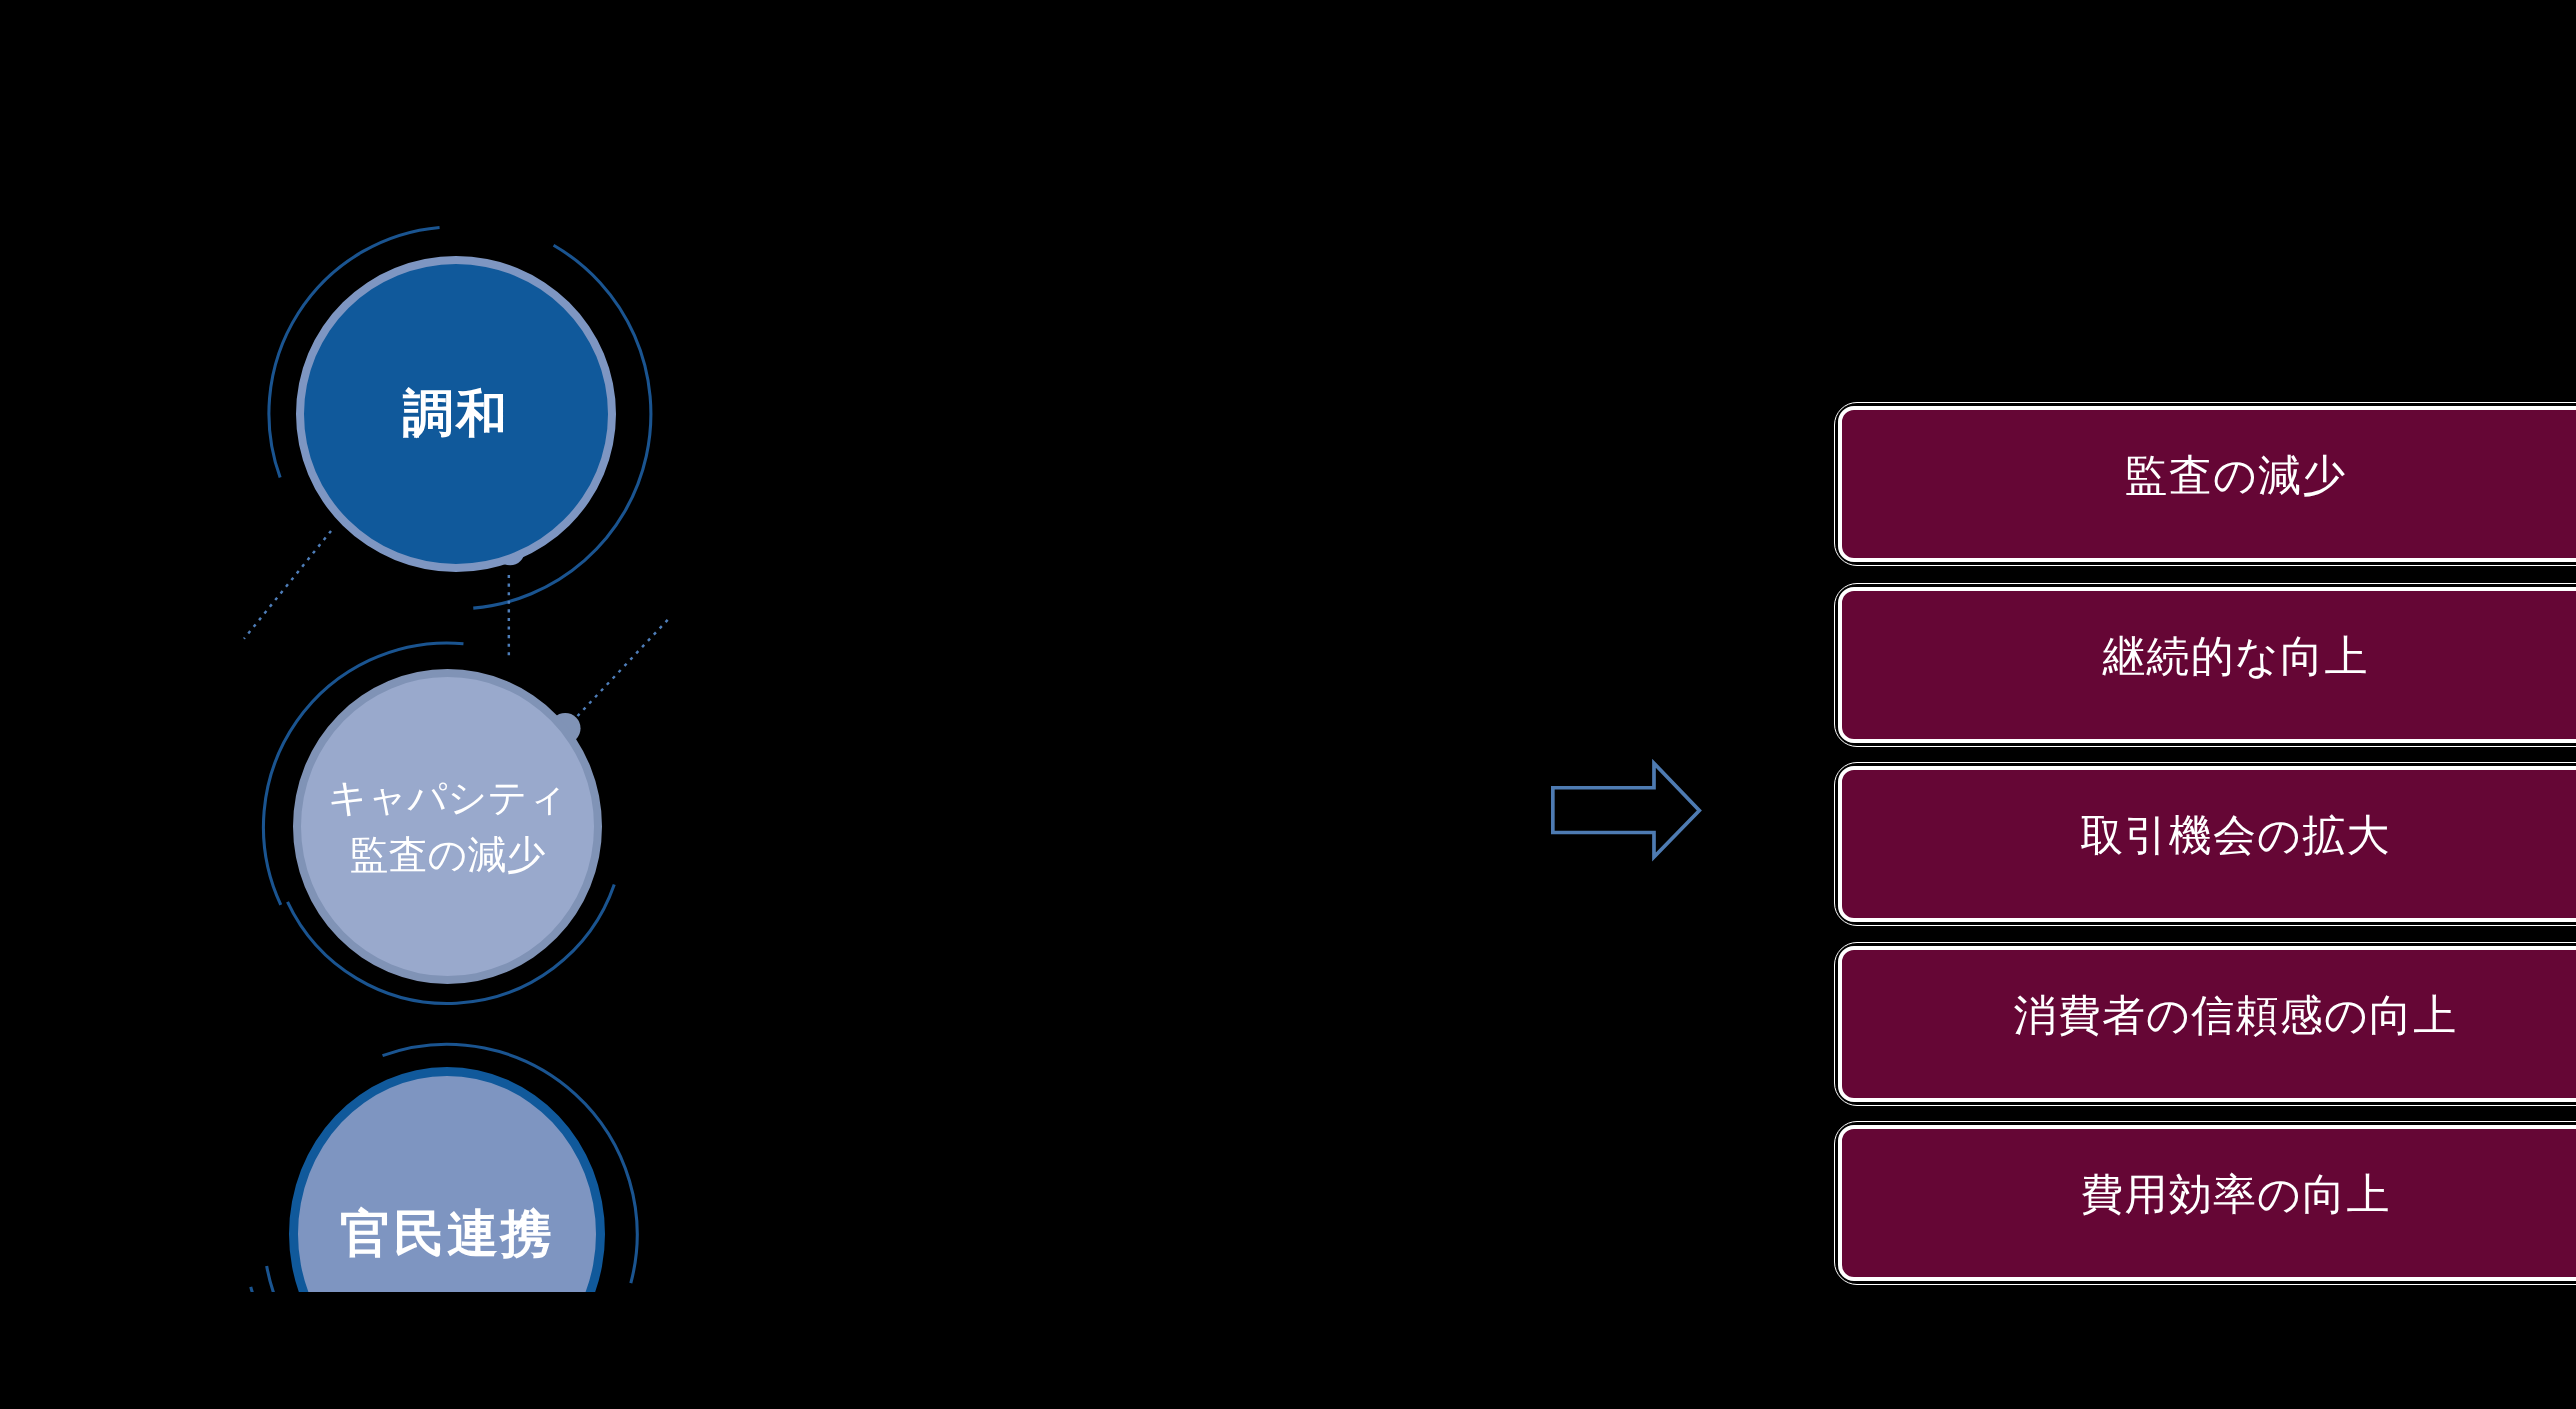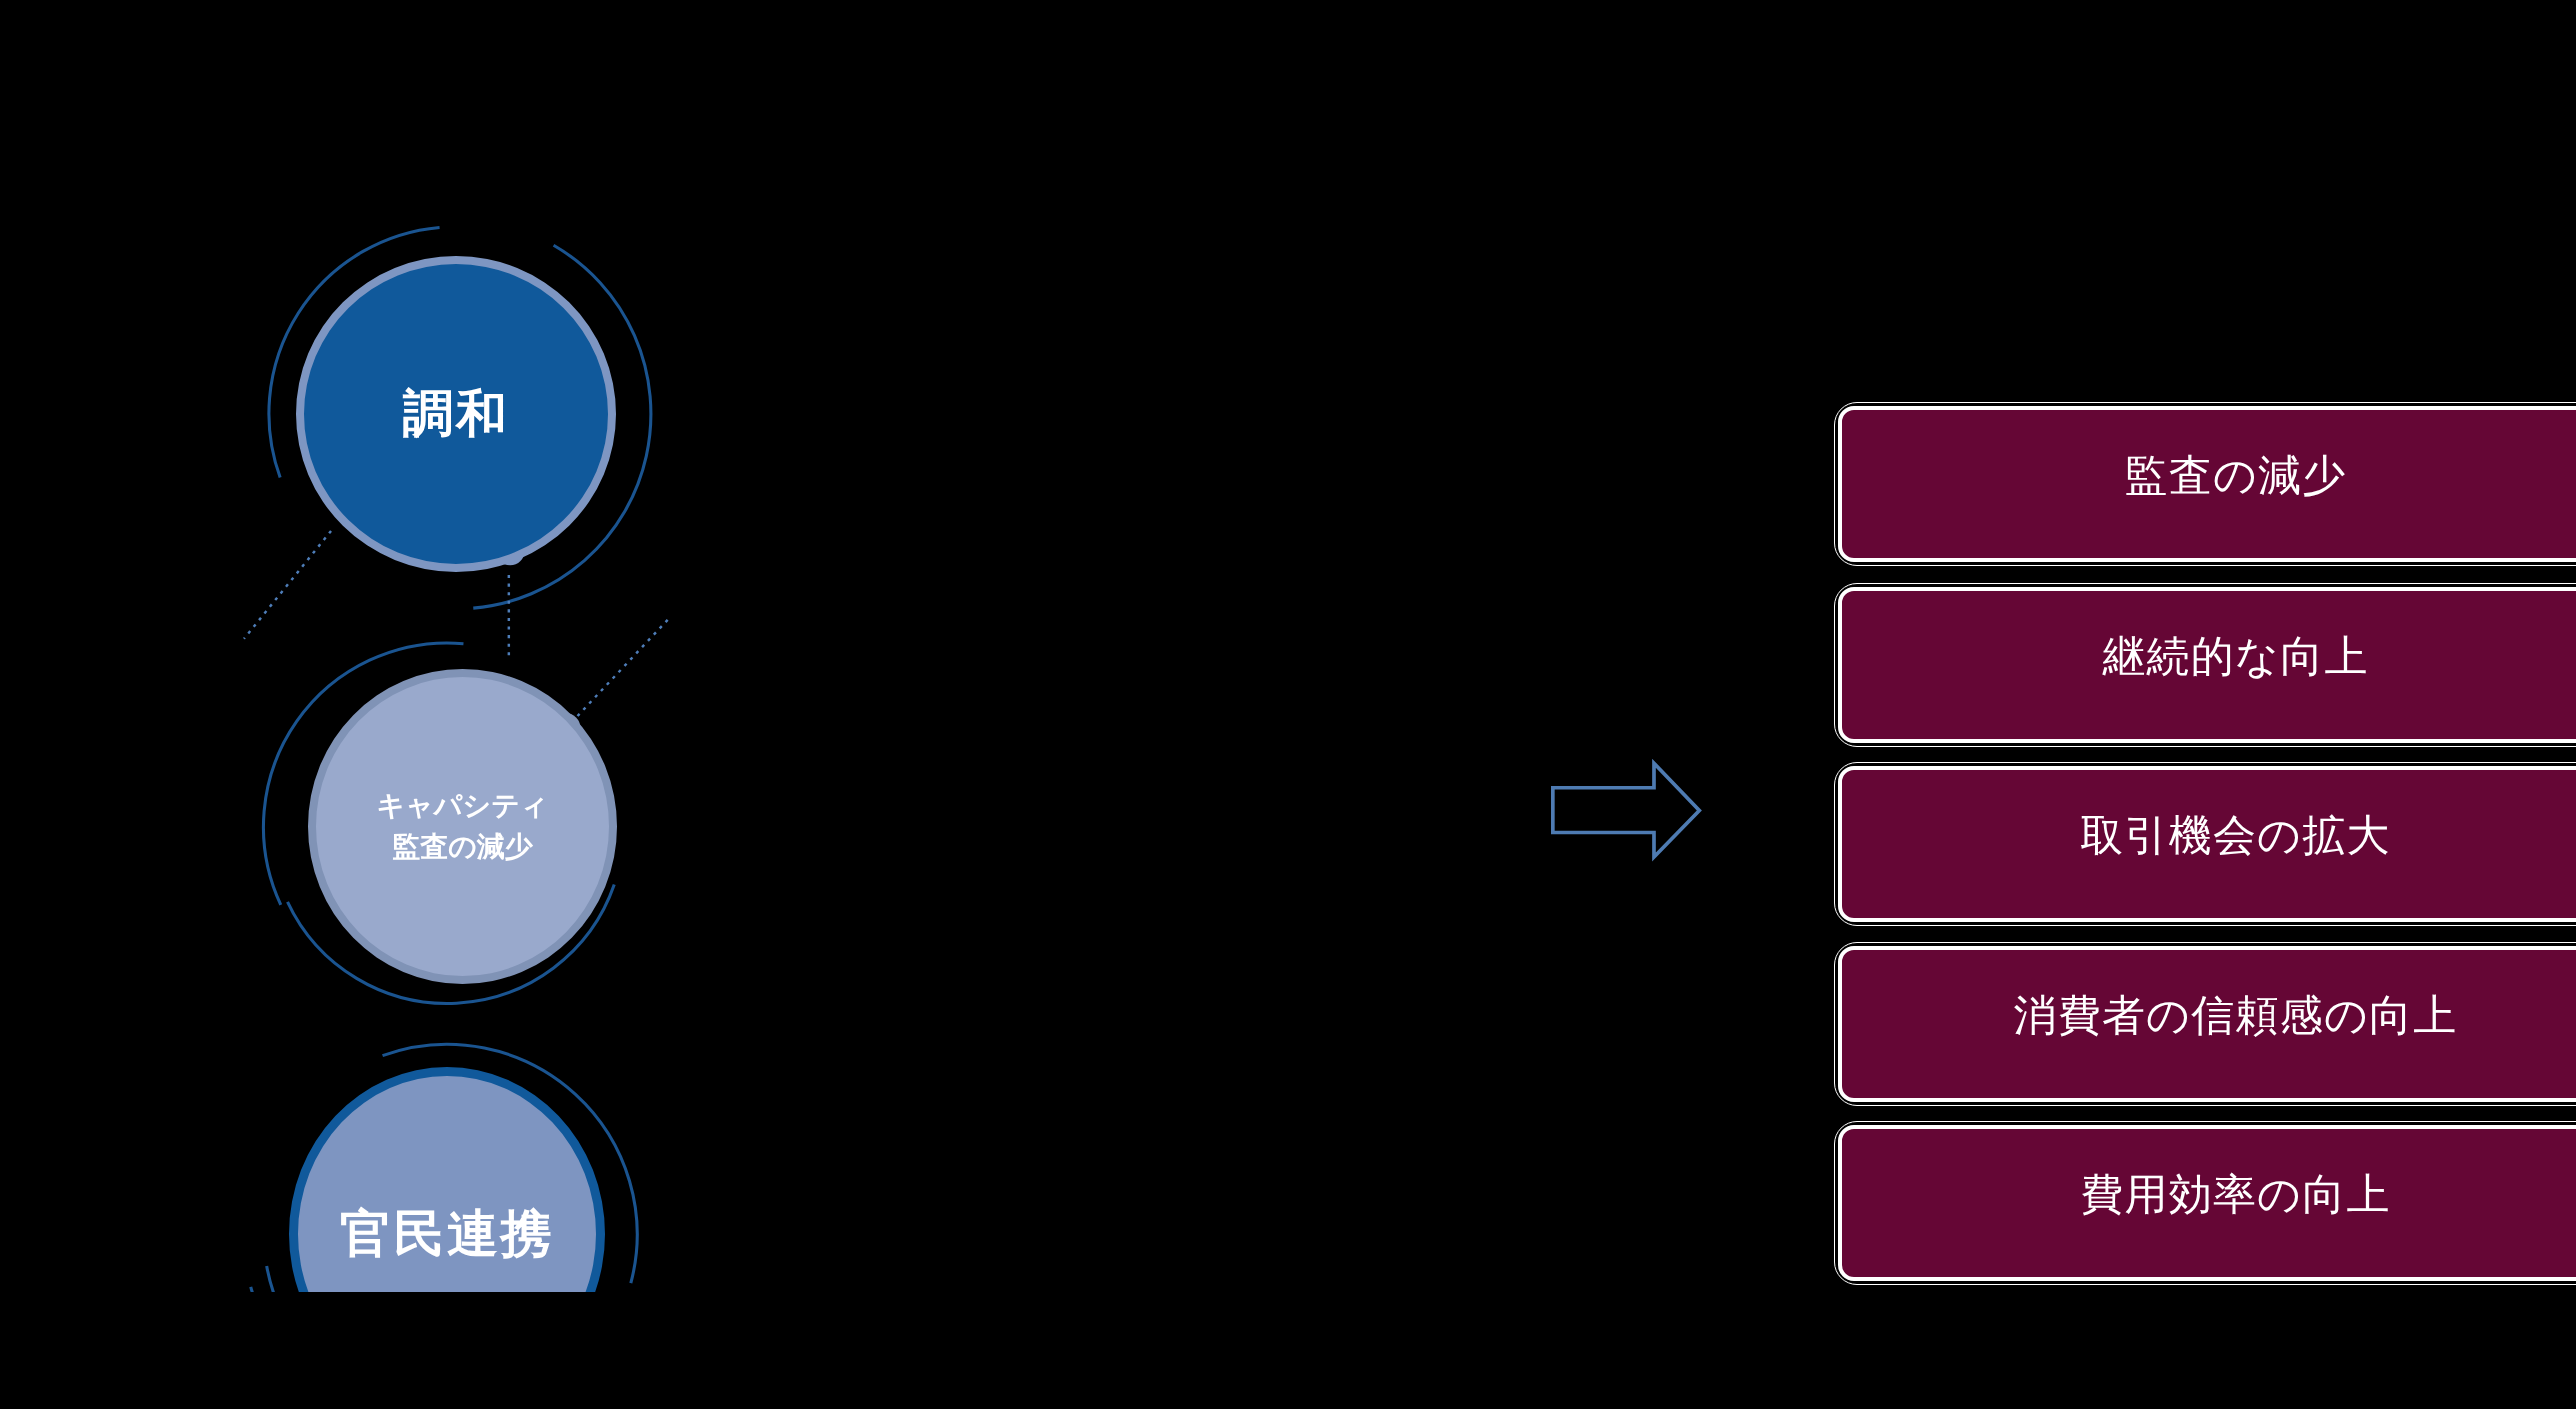--- a/index.html
+++ b/index.html
@@ -38,26 +38,26 @@
   .circle-1 {
     left: 296px; top: 256px;
     width: 320px; height: 316px;
     background: var(--circle1-fill, #10599B);
     border: 8.6px solid var(--circle1-ring, #7E96C2);
     font-size: 51px;
     font-weight: bold;
     letter-spacing: 2.5px;
   }
   .circle-2 {
-    left: 308px; top: 669px;
+    left: 293px; top: 669px;
     width: 309px; height: 315px;
     background: var(--circle2-fill, #99A9CC);
     border: 8px solid var(--circle2-ring, #8093B6);
-    font-size: 28px;
-    font-weight: bold;
+    font-size: 39px;
+    font-weight: normal;
     line-height: 1.45;
   }
   .circle-3 {
     left: 289px; top: 1067px;
     width: 316px; height: 334px;
     background: var(--circle3-fill, #7E95C1);
     border: 9.8px solid var(--circle3-ring, #10599B);
     font-size: 51px;
     font-weight: bold;
     letter-spacing: 2.5px;

